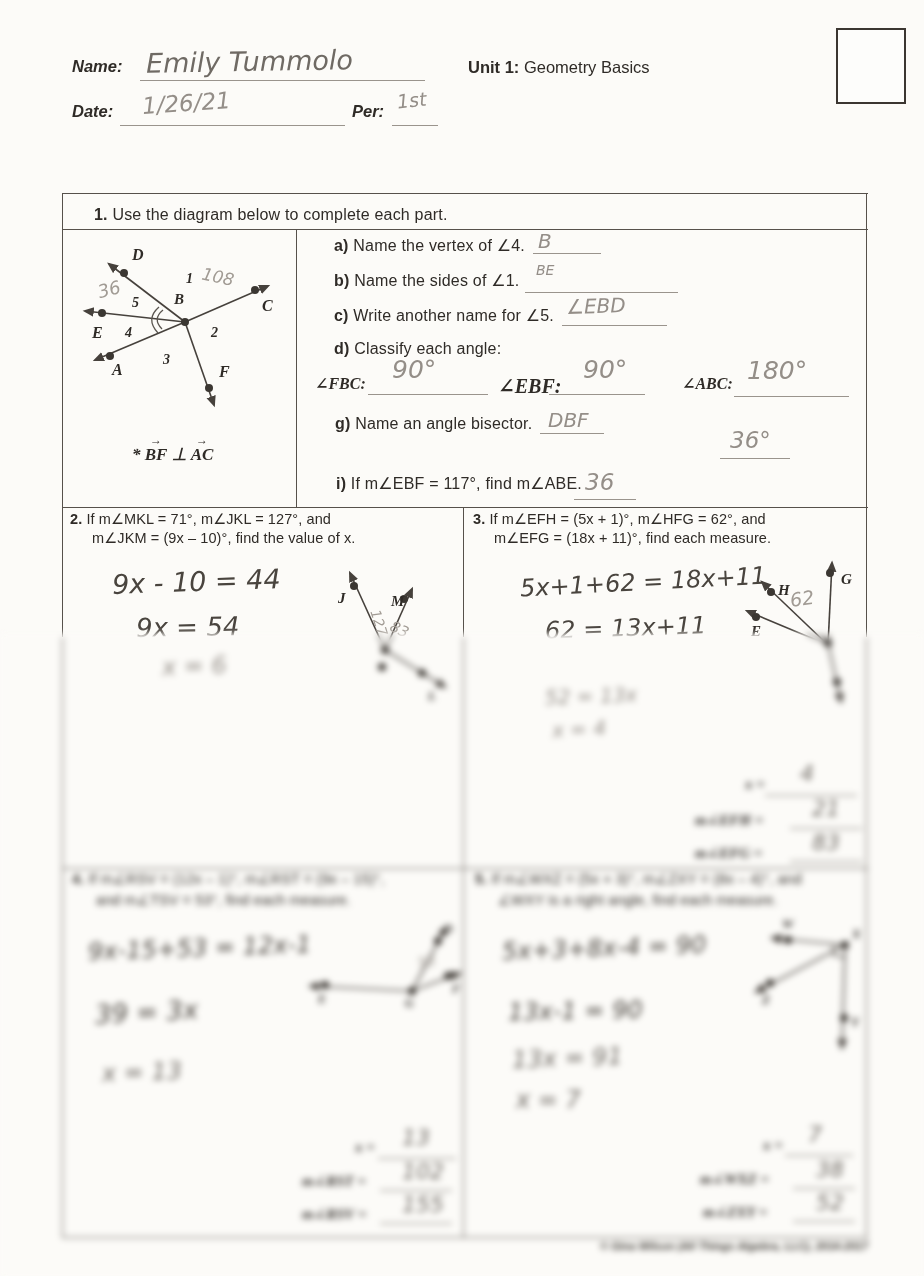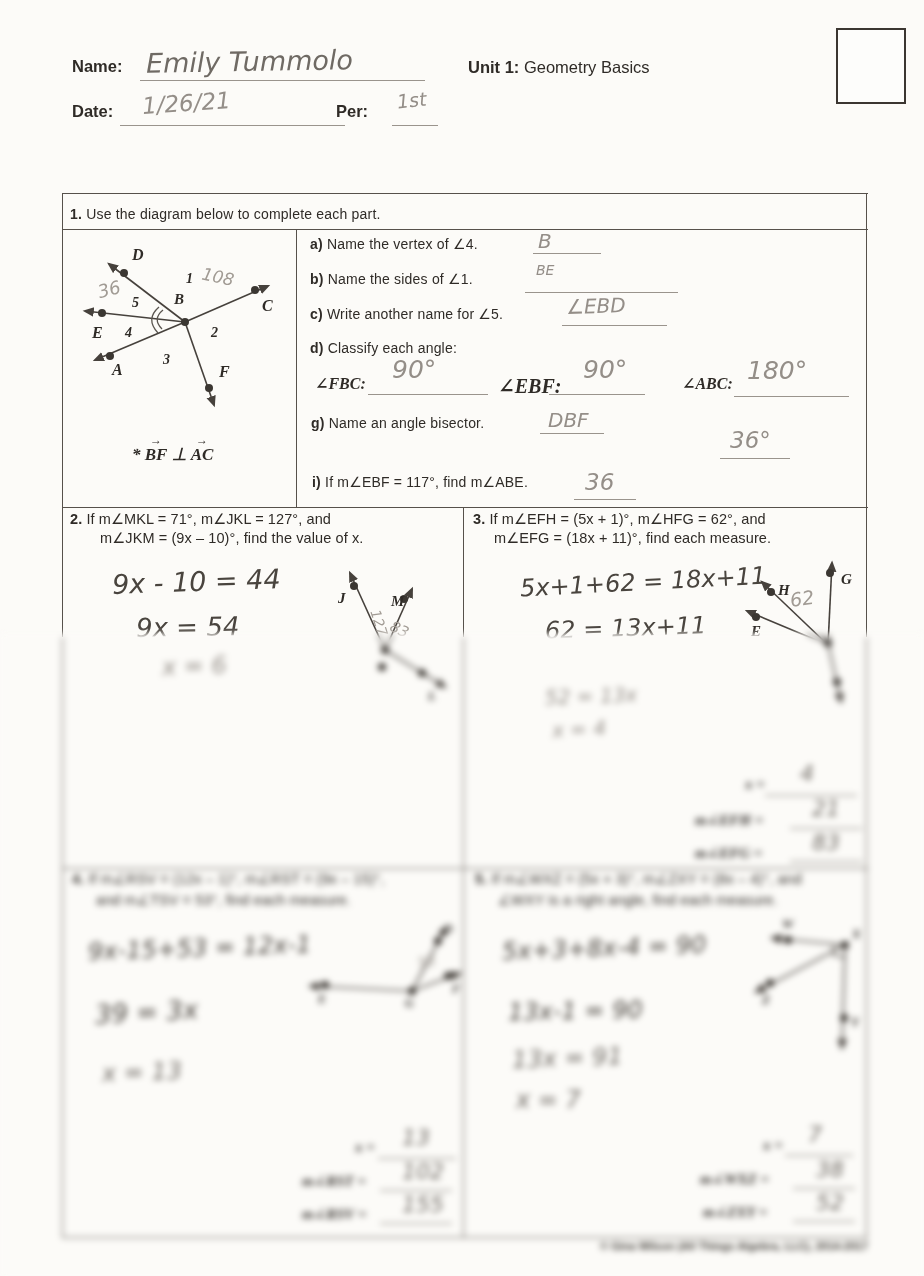--- a/index.html
+++ b/index.html
@@ -1,21 +1,21 @@
 <!DOCTYPE html>
 <html><head>
 <meta charset="utf-8">
 <style>
   * { margin:0; padding:0; box-sizing:border-box; }
   html,body { background:#fcfbf8; }
   .sheet { position:relative; width:924px; height:1276px; background:#fcfbf8;
            font-family:"Liberation Sans",sans-serif; color:#2f2b27; overflow:hidden; }
   .abs { position:absolute; white-space:nowrap; }
-  .b { font-weight:bold; }
-  .pt { font-size:14px; letter-spacing:0.2px; color:#2f2b27; }
+  .b { font-weight:bold;font-style:italic; }
+  .pt { font-size:16px; letter-spacing:0.2px; color:#2f2b27;margin-left:24px; }
   .qt { font-size:14.5px; letter-spacing:0.1px; color:#2f2b27; }
   .hd { font-size:16.5px; }
   .m  { font-family:"Liberation Serif","DejaVu Serif",serif; font-weight:bold; font-style:italic; }
   .hw { font-family:"DejaVu Sans",sans-serif; font-style:italic; }
   .l1 { color:#948e88; }   
   .l2 { color:#6f6a64; }   
   .l3 { color:#49443e; }   
   .hline { position:absolute; border-top:1.6px solid #56514b; }
   .vline { position:absolute; border-left:1.6px solid #56514b; }
   .uline  { position:absolute; border-top:1.4px solid #9a948d; }
@@ -41,21 +41,21 @@
   <span class="abs b hd" style="left:72px;top:57px">Name:</span>
   <span class="abs hw l2" style="left:146px;top:46px;font-size:27px;transform:rotate(-1deg)">Emily Tummolo</span>
   <div class="uline" style="left:140px;top:80px;width:285px"></div>
 
   <span class="abs hd" style="left:468px;top:58px"><b>Unit 1:</b> <span>Geometry Basics</span></span>
 
   <span class="abs b hd" style="left:72px;top:102px">Date:</span>
   <span class="abs hw l1" style="left:142px;top:90px;font-size:23px;transform:rotate(-4deg)">1/26/21</span>
   <div class="uline" style="left:120px;top:125px;width:225px"></div>
 
-  <span class="abs b hd" style="left:336px;top:102px">Per:</span>
+  <span class="abs b hd" style="left:352px;top:102px">Per:</span>
   <span class="abs hw l1" style="left:397px;top:89px;font-size:19px;transform:rotate(-6deg)">1st</span>
   <div class="uline" style="left:392px;top:125px;width:46px"></div>
 
 
   <div class="corner" style="left:836px;top:28px;width:70px;height:76px"></div>
 
 
   <div class="hline" style="left:62px;top:193px;width:806px"></div>
   <div class="hline" style="left:62px;top:229px;width:806px"></div>
   <div class="hline" style="left:62px;top:507px;width:806px"></div>
@@ -144,21 +144,21 @@
   <div class="uline" style="left:540px;top:433px;width:64px"></div>
 
   <span class="abs hw l1" style="left:730px;top:427px;font-size:23px">36°</span>
   <div class="uline" style="left:720px;top:458px;width:70px"></div>
 
   <span class="abs pt" style="left:312px;top:474px"><b>i)</b> <span>If m∠EBF = 117°, find m∠ABE.</span></span>
   <span class="abs hw l1" style="left:585px;top:469px;font-size:23px">36</span>
   <div class="uline" style="left:574px;top:499px;width:62px"></div>
 
   <span class="abs qt" style="left:70px;top:511px"><b>2.</b> <span>If m∠MKL = 71°, m∠JKL = 127°, and</span></span>
-  <span class="abs qt" style="left:100px;top:530px">m∠JKM = (9x – 10)°, find the value of x.</span>
+  <span class="abs qt" style="left:92px;top:530px">m∠JKM = (9x – 10)°, find the value of x.</span>
   <span class="abs hw l3" style="left:112px;top:566px;font-size:27px;transform:rotate(-2deg)">9x - 10 = 44</span>
   <span class="abs hw l3" style="left:136px;top:612px;font-size:26px;transform:rotate(-1deg)">9x = 54</span>
 
   <svg class="abs" style="left:330px;top:558px" width="120" height="79" viewBox="0 0 120 79">
     <defs>
       <marker id="a2" markerWidth="8" markerHeight="8" refX="5.5" refY="3" orient="auto">
         <path d="M0,0 L7,3 L0,6 Z" fill="#46413c"></path>
       </marker>
     </defs>
     <g stroke="#46413c" stroke-width="1.6">

